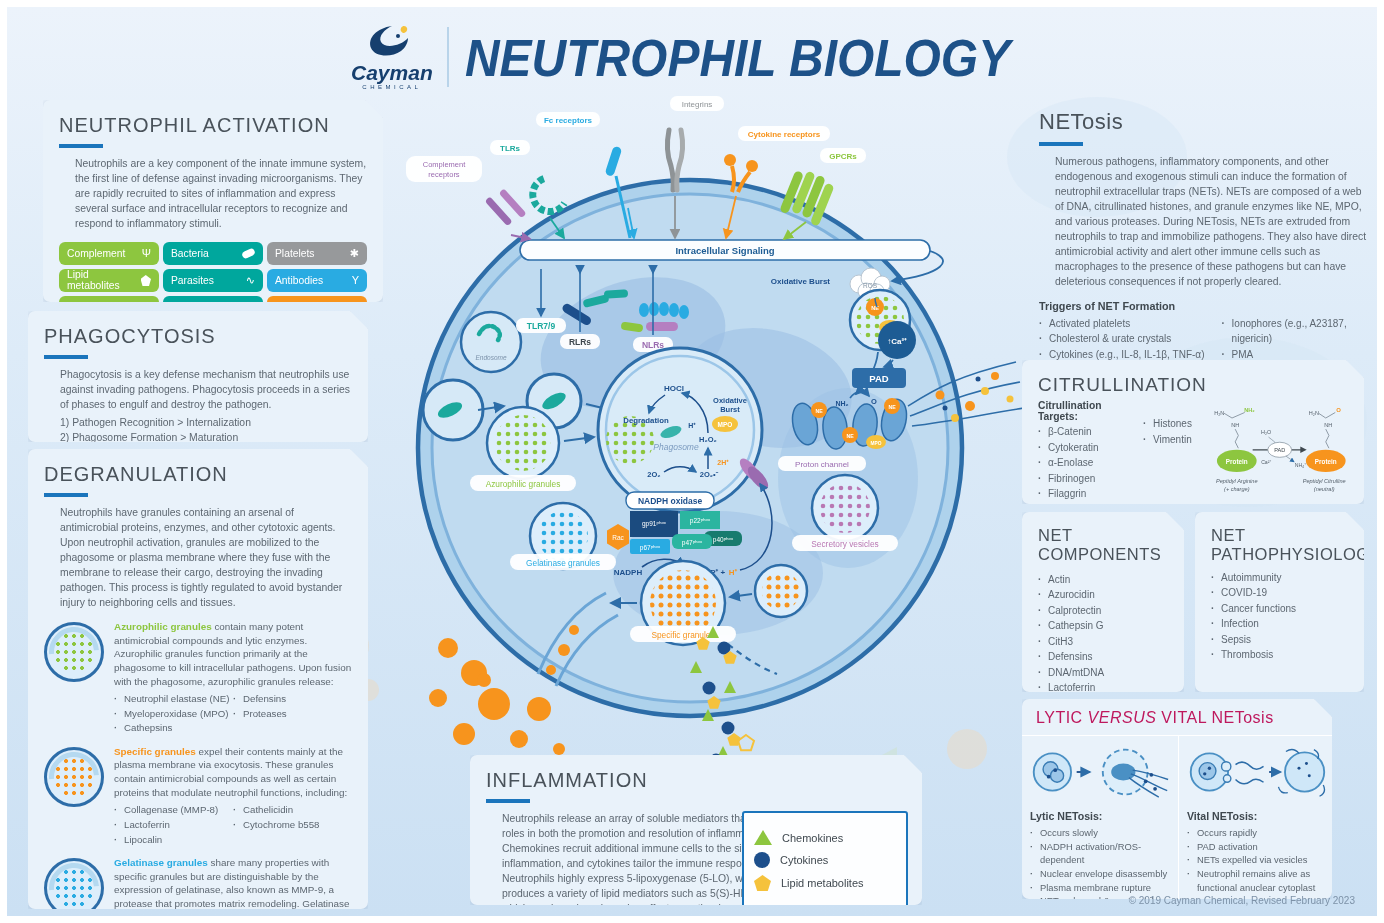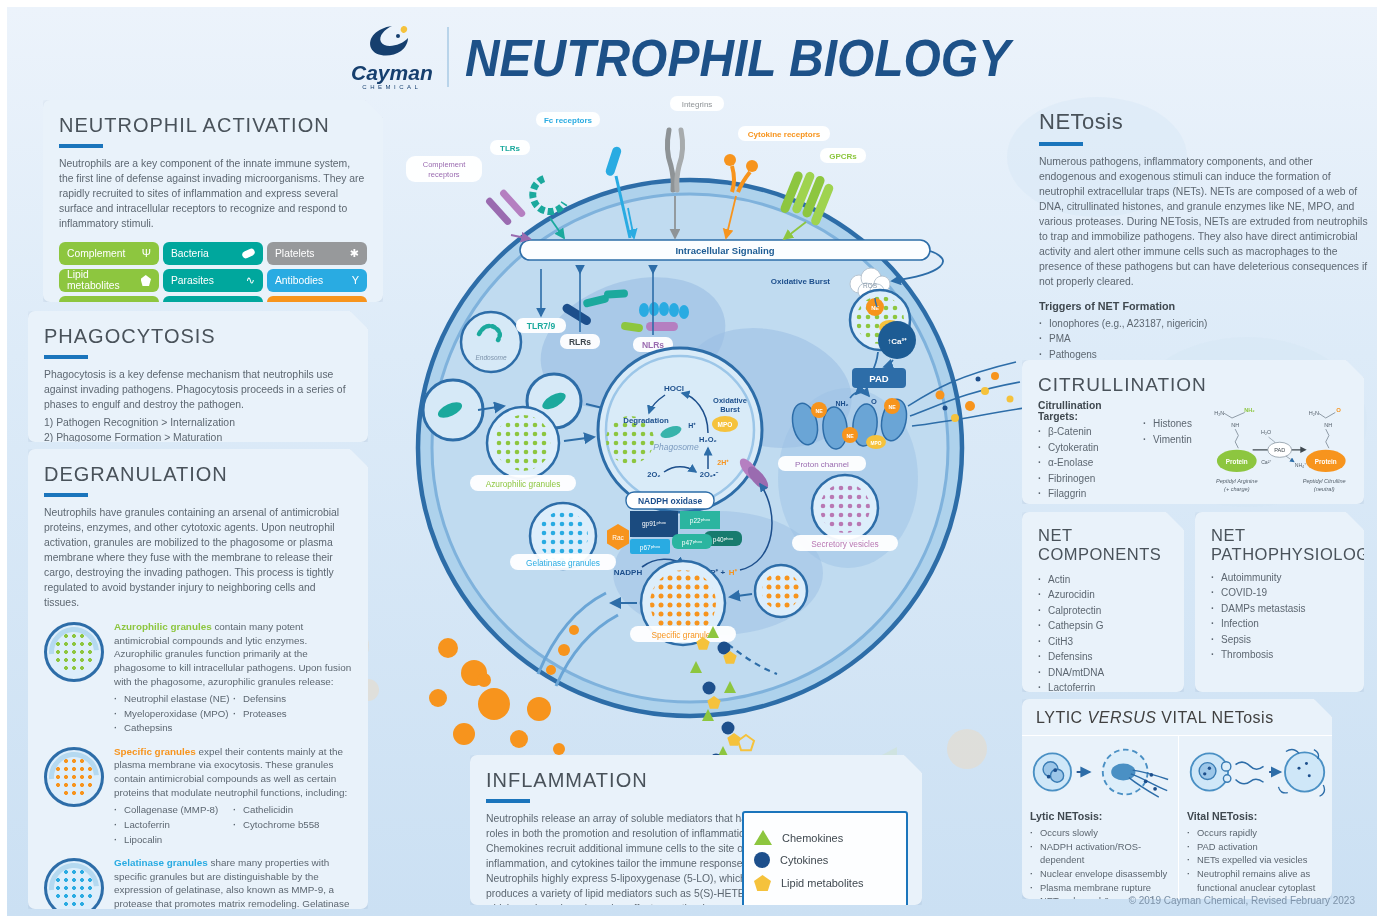--- a/index.html
+++ b/index.html
@@ -20,21 +20,21 @@
   .brand-sub{font-size:6px;letter-spacing:3.5px;color:#163f6e;margin-top:1px;}
   .hdr-div{width:2px;height:60px;background:#b9d4ea;margin-right:16px;}
   .hdr-title{font-size:47px;font-weight:bold;font-style:italic;color:#1d5188;letter-spacing:0px;transform:scale(1.02,1.12);transform-origin:left center;white-space:nowrap;}
 
   
   .panel{position:absolute;background:#e9f2fa;border-radius:7px;box-shadow:0 1px 5px rgba(70,100,140,.22);
          clip-path:polygon(0 0,calc(100% - 18px) 0,100% 18px,100% 100%,0 100%);}
   .pad{padding:14px 16px;}
   .sec-title{font-size:20px;color:#49525a;letter-spacing:1px;font-weight:400;}
   .rule{width:44px;height:4px;background:#1b75bc;margin:7px 0 9px 0;}
-  .body{font-size:10.4px;color:#5d6771;line-height:1.44;}
+  .body{font-size:10.4px;color:#5d6771;line-height:1.44;margin-left:16px;}
 
   ul.blist{list-style:none;margin:4px 0 0 0;padding:0;}
   ul.blist li{font-size:10px;color:#5d6771;line-height:1.55;padding-left:10px;position:relative;}
   ul.blist li::before{content:"·";position:absolute;left:0;font-weight:bold;color:#5d6771;}
   .cols{display:flex;}
 
   
   .pill-grid{display:grid;grid-template-columns:1fr 1fr 1fr;gap:4px;margin-top:10px;}
   .pill{height:23px;border-radius:6px;display:flex;align-items:center;justify-content:space-between;padding:0 8px;color:#fff;font-size:10.3px;}
   .pg{background:#8dc63f;} .pt{background:#00a79d;} .pgr{background:#97999b;} .pb{background:#29abe2;} .po{background:#f7941d;}
@@ -61,21 +61,21 @@
   
   .netosis{position:absolute;left:1032px;top:102px;width:332px;}
   .trig-title{font-size:10.8px;font-weight:bold;color:#3f484f;margin-top:10px;}
 
   .cit-panel .sec-title{font-size:19px;}
   .cit-grid{display:flex;margin-top:4px;}
   .cit-bold{font-size:10.3px;font-weight:bold;color:#3f484f;margin-bottom:2px;}
 
   .np-title{font-size:16.5px;color:#49525a;letter-spacing:.5px;line-height:1.15;}
 
-  .lv-title{font-size:16px;color:#404040;letter-spacing:.5px;}
+  .lv-title{font-size:16px;color:#be185d;letter-spacing:.5px;}
   .lv-cols{display:flex;margin-top:8px;border-top:1.5px solid #fff;}
   .lv-col{flex:1;padding:8px 8px 0 8px;}
   .lv-col + .lv-col{border-left:1.5px solid #fff;}
   .lv-h{font-size:10.6px;font-weight:bold;color:#3f484f;margin:6px 0 2px 0;}
   .lv-col ul.blist li{font-size:9.4px;line-height:1.45;}
 
   
   .legend{position:absolute;right:14px;top:56px;width:142px;background:#fdfeff;border:2px solid #1b75bc;border-radius:3px;padding:10px 10px;}
   .leg-row{display:flex;align-items:center;margin:7px 0;}
   .leg-row .sh{margin-right:10px;}
@@ -578,20 +578,27 @@
       <path d="M368,647 l8,5.8 l-3.1,9.4 l-9.8,0 l-3.1,-9.4 Z" fill="none" stroke="#f5c23c" stroke-width="2"></path>
     </g>
   </svg>
 
   <div class="netosis">
     <div class="sec-title" style="font-size:22px;letter-spacing:.5px;">NETosis</div>
     <div class="rule"></div>
     <div class="body">Numerous pathogens, inflammatory components, and other endogenous and exogenous stimuli can induce the formation of neutrophil extracellular traps (NETs). NETs are composed of a web of DNA, citrullinated histones, and granule enzymes like NE, MPO, and various proteases. During NETosis, NETs are extruded from neutrophils to trap and immobilize pathogens. They also have direct antimicrobial activity and alert other immune cells such as macrophages to the presence of these pathogens but can have deleterious consequences if not properly cleared.</div>
     <div class="trig-title">Triggers of NET Formation</div>
     <div class="cols">
+      <ul class="blist" style="flex:0 0 55%;">
+        <li>Activated platelets</li>
+        <li>Cholesterol &amp; urate crystals</li>
+        <li>Cytokines (e.g., IL-8, IL-1β, TNF-α)</li>
+        <li>DAMPs (e.g., HMGB1)</li>
+        <li>Immune complexes &amp; antibodies</li>
+      </ul>
       <ul class="blist" style="flex:1;">
         <li>Ionophores (e.g., A23187, nigericin)</li>
         <li>PMA</li>
         <li>Pathogens</li>
         <li>ROS (e.g., H₂O₂)</li>
       </ul>
     </div>
   </div>
 
   <div class="panel pad cit-panel" style="left:1015px;top:353px;width:310px;height:116px;">
@@ -671,21 +678,21 @@
   </div>
 
   <div class="panel pad" style="left:1188px;top:505px;width:137px;height:152px;">
     <div class="np-title">
       <div>NET</div>
         <div>PATHOPHYSIOLOGY</div>
     </div>
     <ul class="blist" style="margin-top:6px;">
       <li>Autoimmunity</li>
       <li>COVID-19</li>
-      <li>DAMPs metastasis</li>
+      <li>Cancer functions</li>
       <li>Infection</li>
       <li>Sepsis</li>
       <li>Thrombosis</li>
     </ul>
   </div>
 
   <div class="panel" style="left:1015px;top:692px;width:310px;height:190px;padding:10px 0 0 0;">
     <div class="lv-title" style="padding:0 14px;">
       <span>LYTIC </span><span style="font-style:italic;">VERSUS</span><span> VITAL NETosis</span>
     </div>

